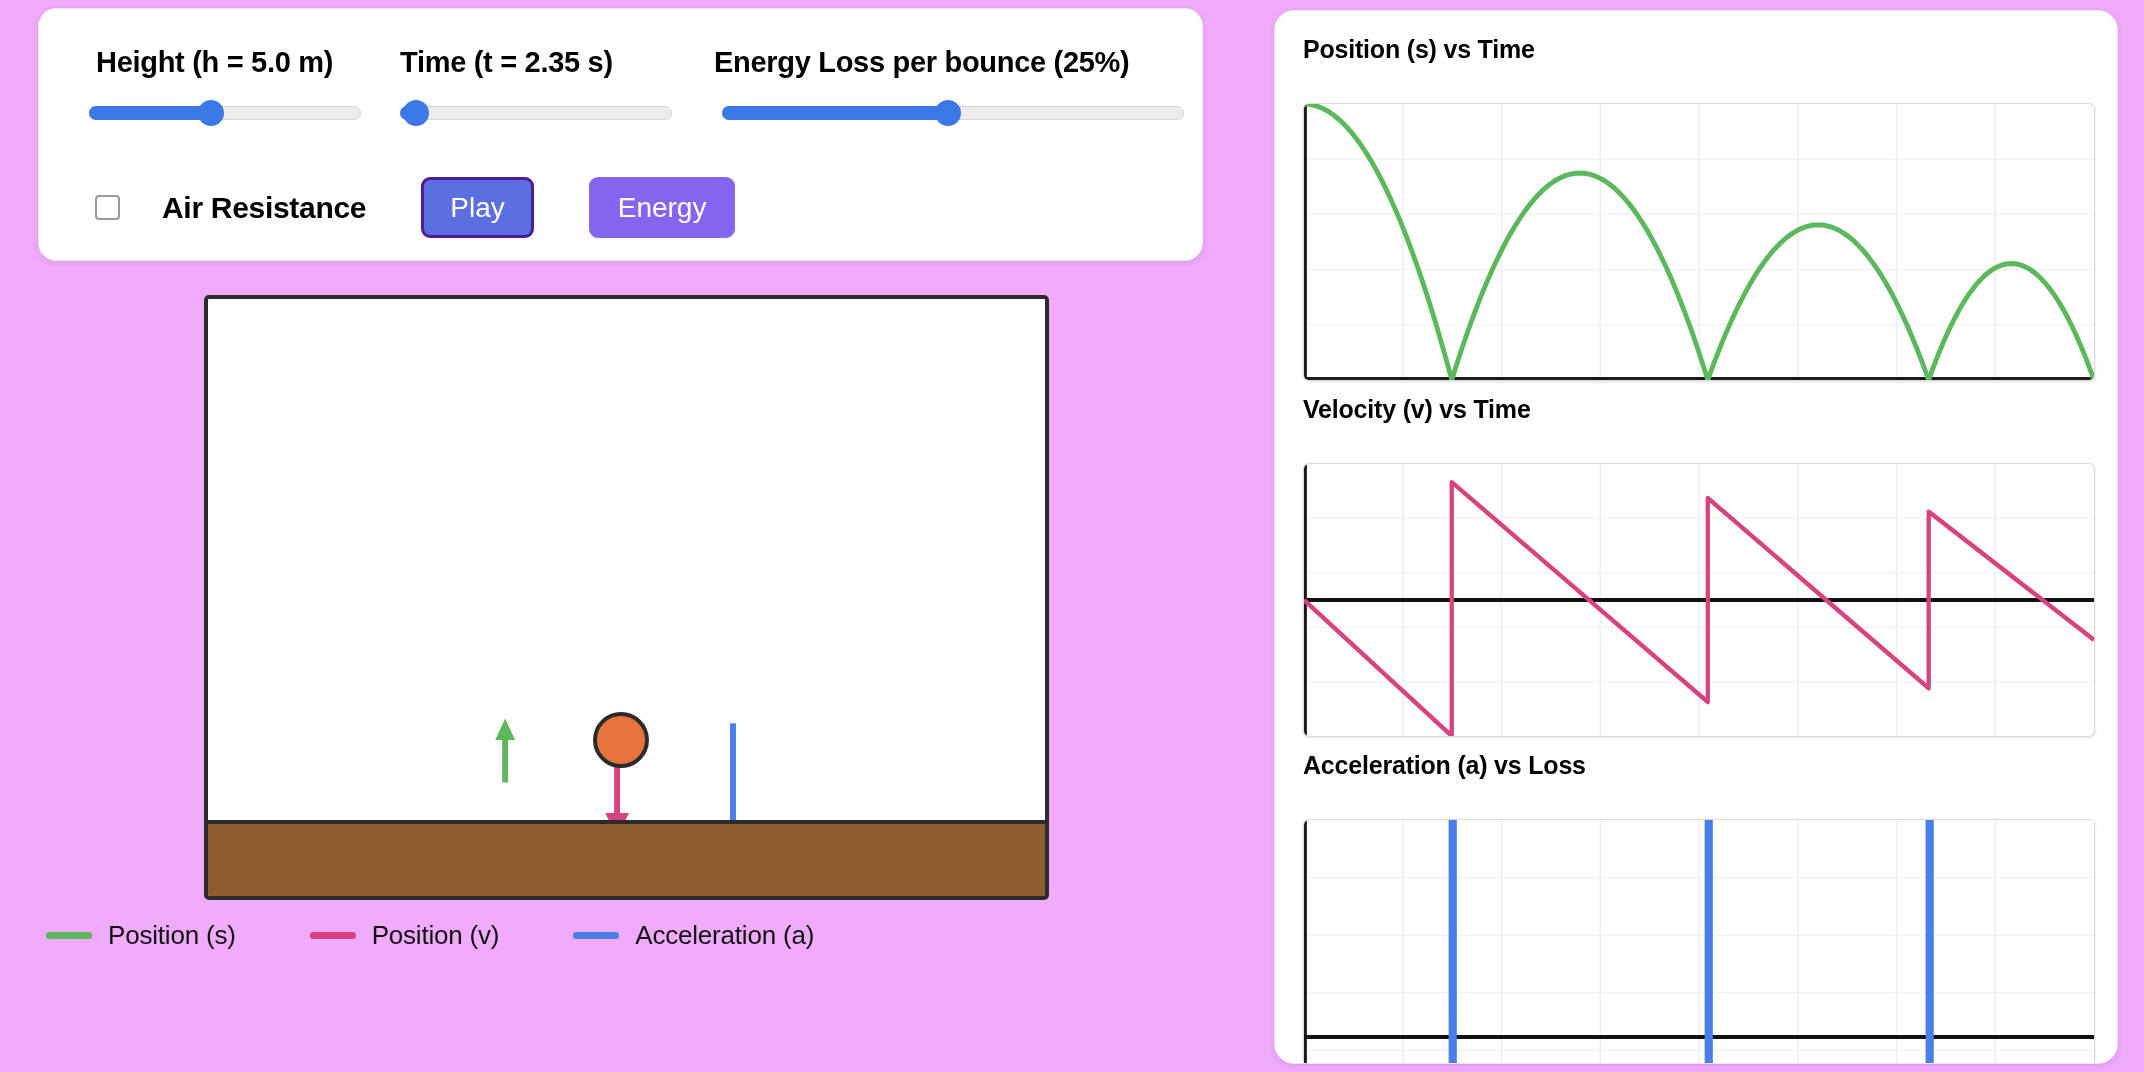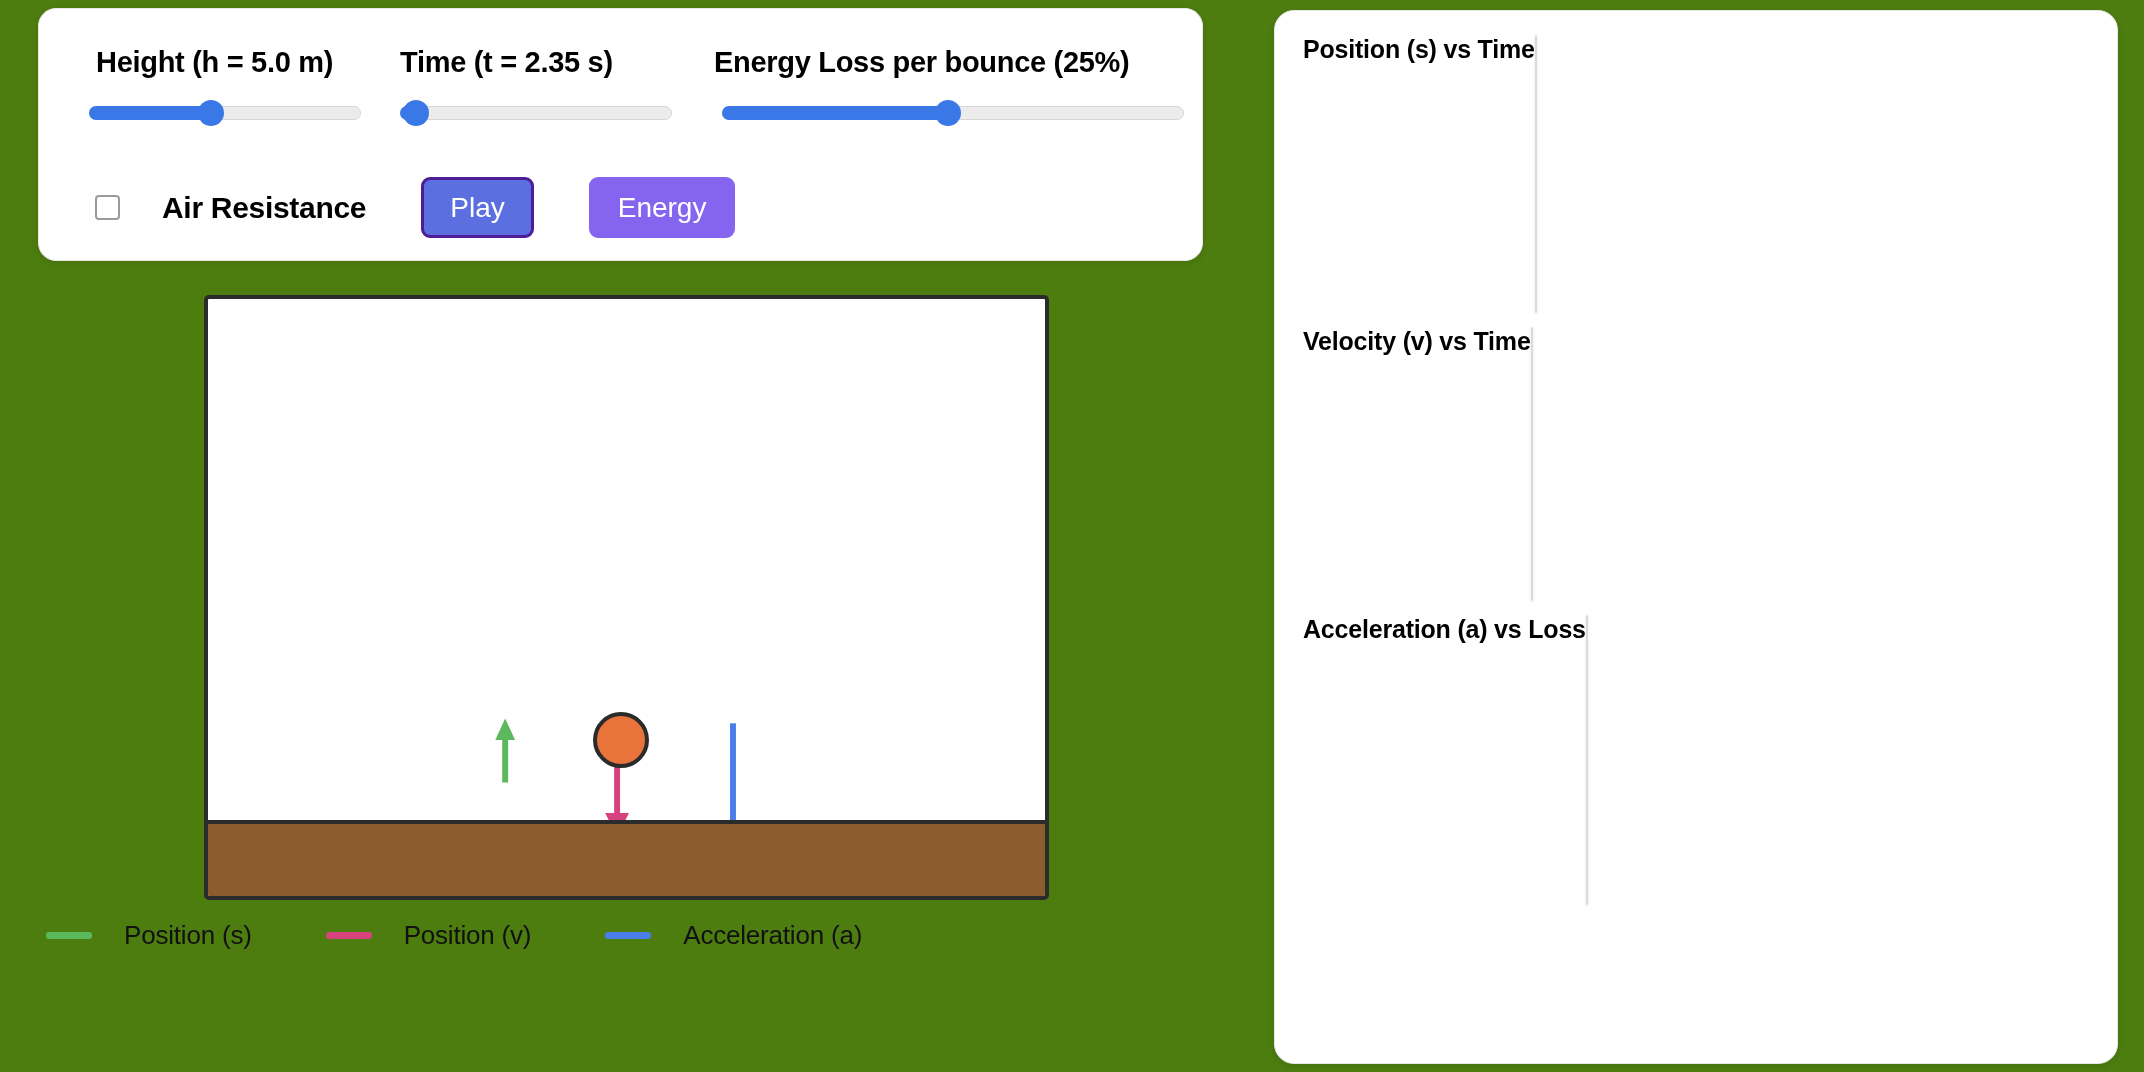--- a/index.html
+++ b/index.html
@@ -14,21 +14,21 @@
     overflow: hidden;
     position: relative;
   }
   .app {
     position: absolute;
     inset: 0;
     display: flex;
     gap: 38px;
     padding: 8px 20px 8px 8px;
     box-sizing: border-box;
-    background: #4d7c0f;
+    background: #f0abfc;
   }
 
   
   .left-col {
     width: 1228px;
     flex: 0 0 1228px;
     display: flex;
     flex-direction: column;
     position: relative;
   }
@@ -192,41 +192,41 @@
     left: 38px;
     top: 912px;
     display: flex;
     align-items: center;
   }
   .legend-item { display: flex; align-items: center; margin-right: 74px; }
   .legend-swatch { width: 46px; height: 7px; border-radius: 3px; }
   .legend-text {
     font-size: 26px;
     color: #111111;
-    margin-left: 32px;
+    margin-left: 16px;
     letter-spacing: -0.2px;
   }
 
   
   .right-card {
     flex: 1 1 auto;
     background: #ffffff;
     border: 1px solid #e8e8ea;
     border-radius: 20px;
     box-shadow: 0 2px 7px rgba(0,0,0,0.09);
     padding: 24px 22px 22px 28px;
     box-sizing: border-box;
     display: flex;
     flex-direction: column;
     gap: 14px;
     margin-top: 2px;
     margin-right: 6px;
     overflow: hidden;
   }
-  .chart-block { display: flex; flex-direction: row; }
+  .chart-block { display: flex; flex-direction: column; gap: 28px; }
   .chart-title {
     font-size: 25px;
     font-weight: bold;
     color: #000000;
     letter-spacing: -0.2px;
     margin-bottom: 11px;
   }
   .chart-frame {
     position: relative;
     background: #ffffff;

